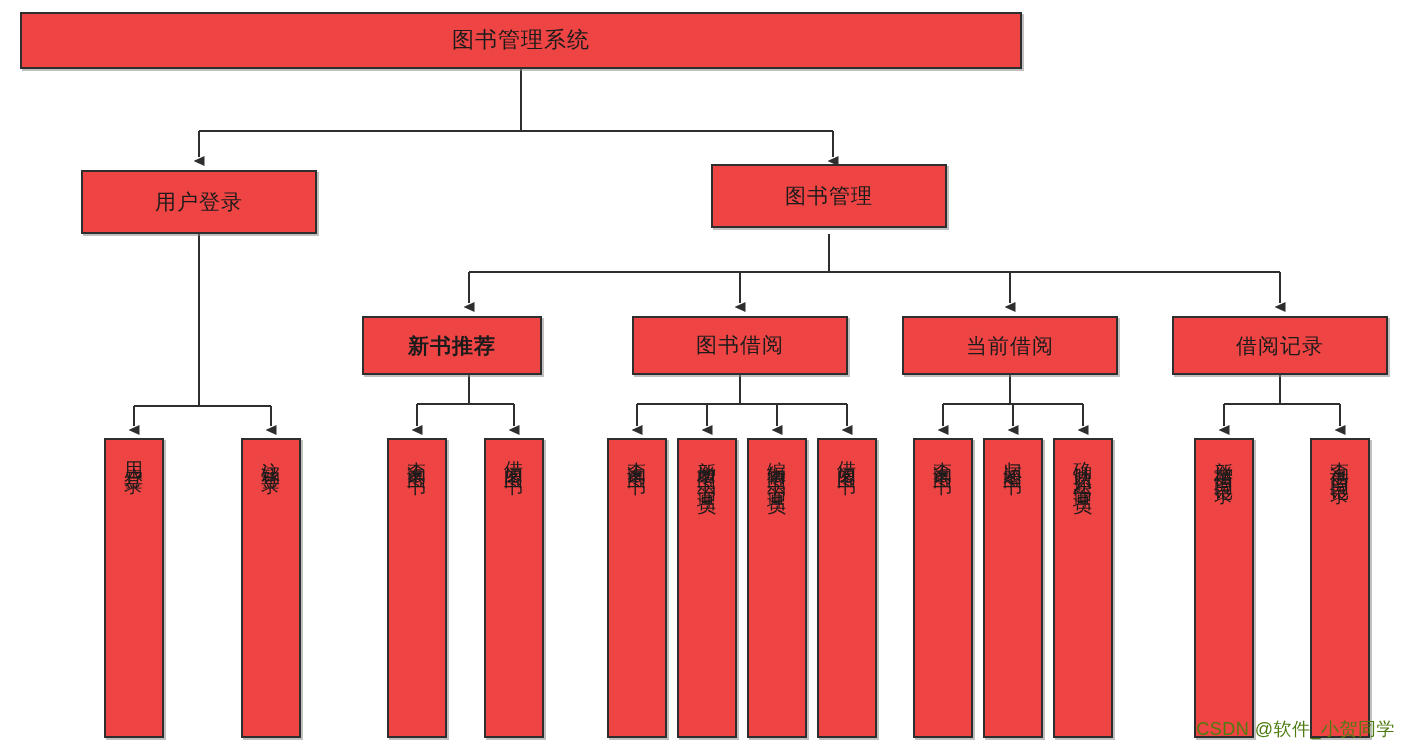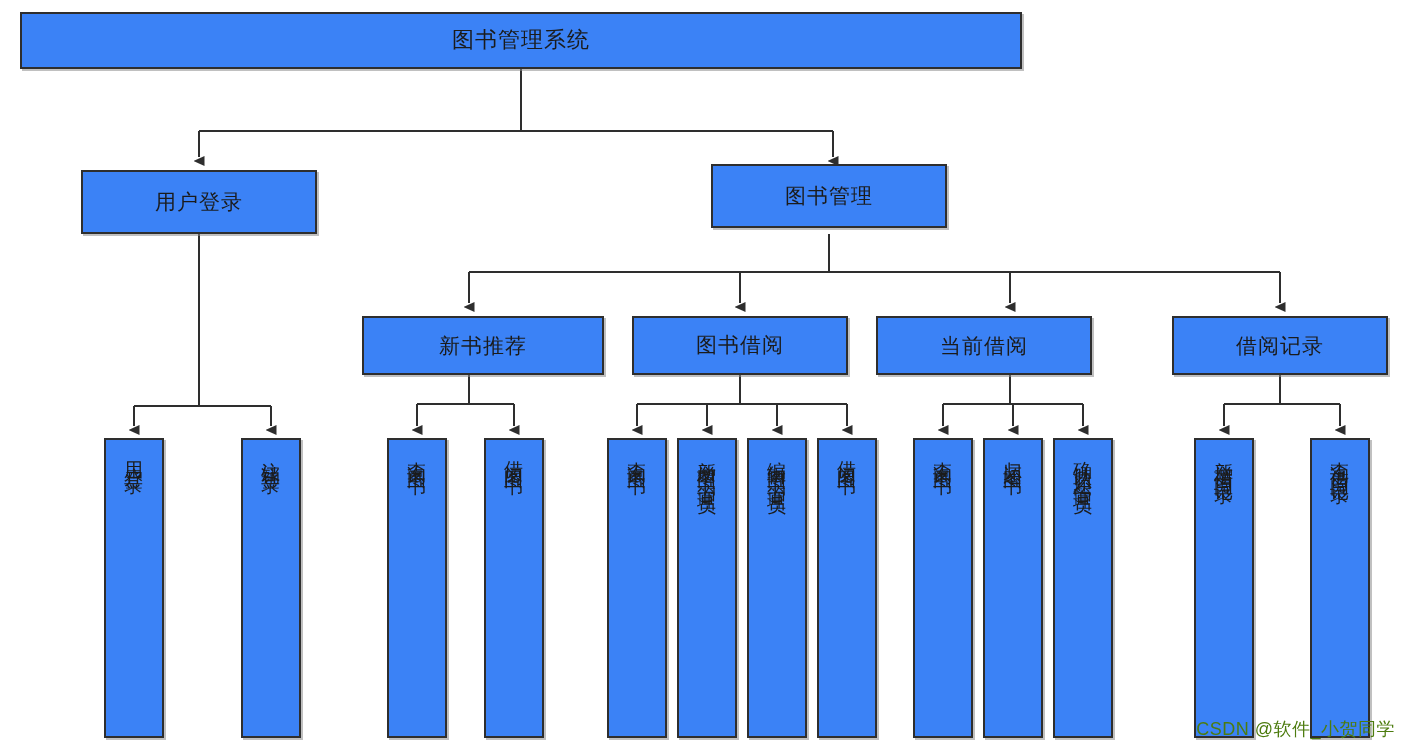--- a/index.html
+++ b/index.html
@@ -22,21 +22,21 @@
     position: absolute;
     left: 0;
     top: 0;
     width: 1405px;
     height: 747px;
   }
   
   .node {
     position: absolute;
     box-sizing: border-box;
-    background: #3b82f6;
+    background: #ef4444;
     border: 2px solid #2e2e2e;
     box-shadow: 2px 2px 0 0 rgba(140,140,140,0.55);
     display: flex;
     align-items: center;
     justify-content: center;
     color: #1b1b1b;
   }
   .node.h {
     
     font-size: 21px;
@@ -135,27 +135,27 @@
     <span class="node-label">图书管理系统</span>
   </div>
 
   <div class="node h" style="left:81px; top:170px; width:236px; height:64px;">
     <span class="node-label">用户登录</span>
   </div>
   <div class="node h" style="left:711px; top:164px; width:236px; height:64px;">
     <span class="node-label">图书管理</span>
   </div>
 
-  <div class="node h" style="left:362px; top:316px; width:242px; height:59px;">
+  <div class="node h" style="left:362px; top:316px; width:180px; height:59px;font-weight:bold;">
     <span class="node-label">新书推荐</span>
   </div>
   <div class="node h" style="left:632px; top:316px; width:216px; height:59px;font-family:Liberation Serif, serif;">
     <span class="node-label">图书借阅</span>
   </div>
-  <div class="node h" style="left:876px; top:316px; width:216px; height:59px;">
+  <div class="node h" style="left:902px; top:316px; width:216px; height:59px;">
     <span class="node-label">当前借阅</span>
   </div>
   <div class="node h" style="left:1172px; top:316px; width:216px; height:59px;">
     <span class="node-label">借阅记录</span>
   </div>
 
   <div class="node v" style="left:104px; top:438px; width:60px; height:300px;">
     <span class="node-label">用户登录</span>
   </div>
   <div class="node v" style="left:241px; top:438px; width:60px; height:300px;">

